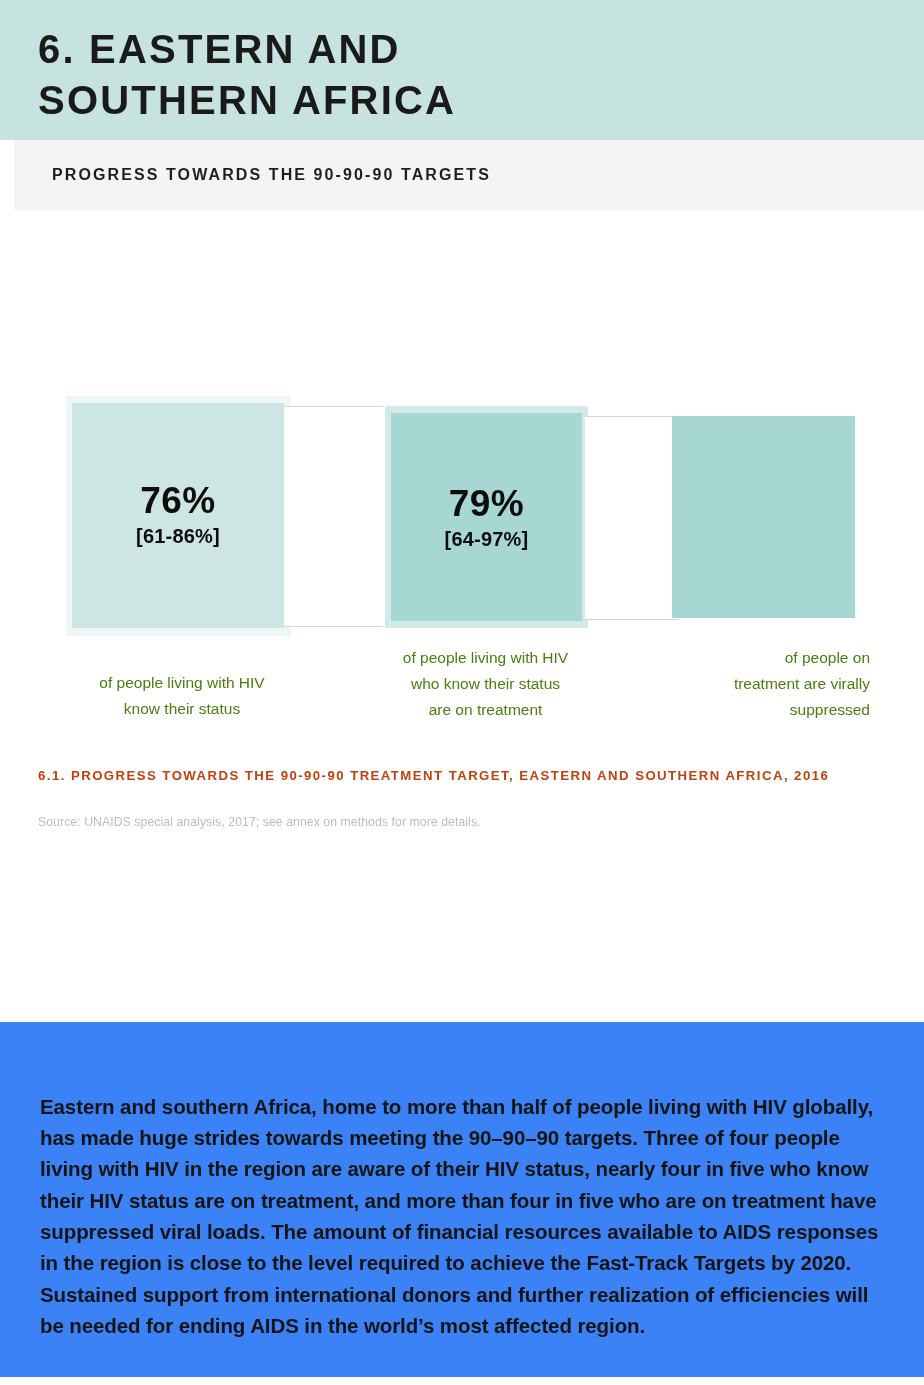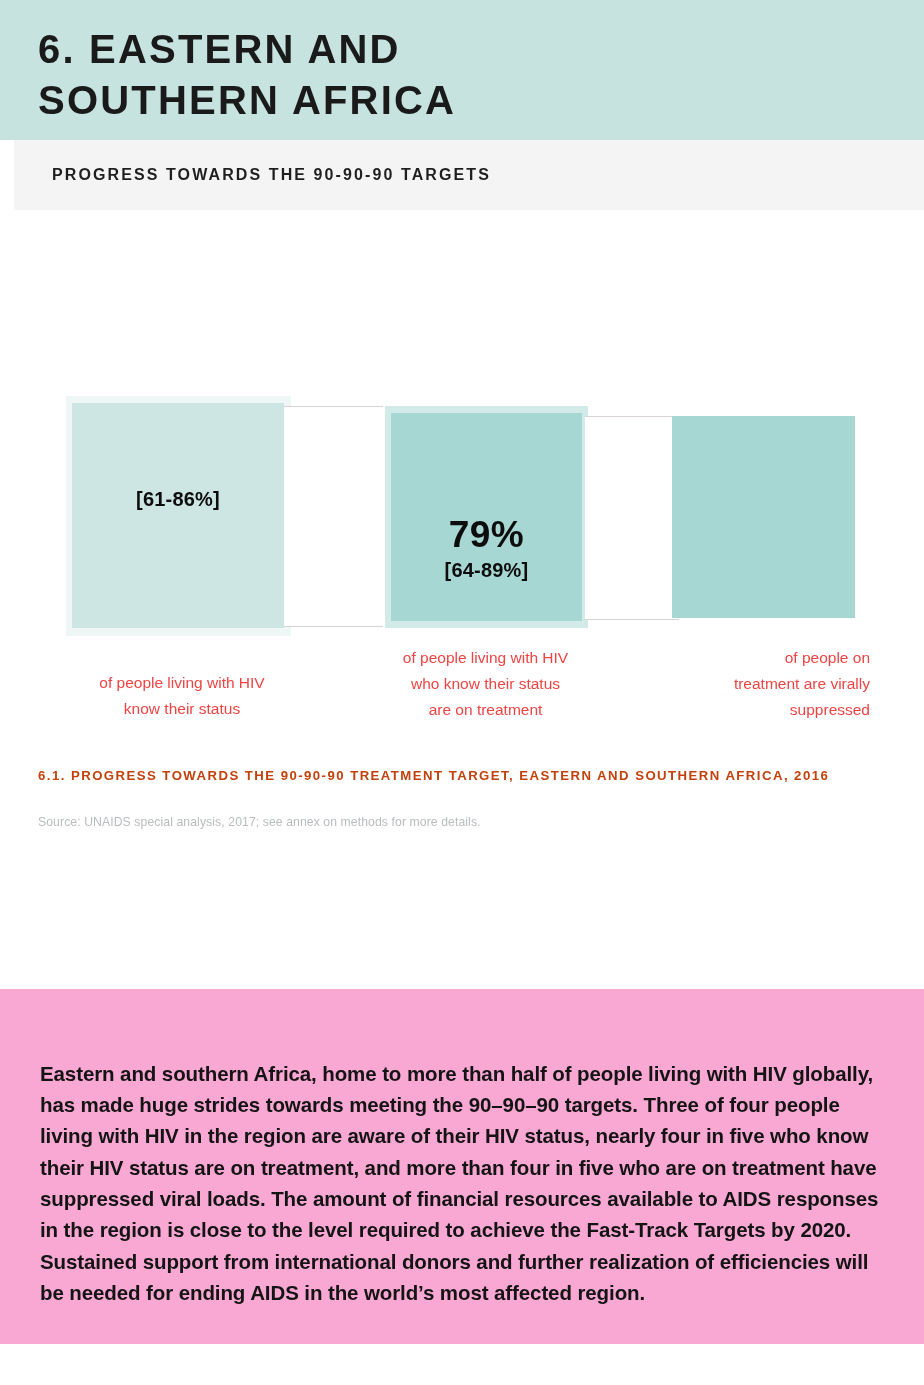--- a/index.html
+++ b/index.html
@@ -60,39 +60,39 @@
     font-size:37px;font-weight:700;letter-spacing:.5px;line-height:1;
     color:#0d0d0d;
   }
   .val-ci{
     font-size:20px;font-weight:700;letter-spacing:.2px;line-height:1;
     margin-top:7px;color:#0d0d0d;
   }
 
   .cap{
     position:absolute;text-align:center;
-    font-size:15.5px;line-height:1.68;color:#ef4444;
+    font-size:15.5px;line-height:1.68;color:#4d7c0f;
     font-family:"Liberation Sans", sans-serif;
   }
 
   
   .figcap{
     position:absolute;left:38px;top:555px;width:800px;
     font-size:13.2px;font-weight:700;letter-spacing:1.45px;
     line-height:1.72;color:#c2410c;text-transform:uppercase;
   }
   .figsrc{
     position:absolute;left:38px;top:603px;width:820px;
     font-size:12.2px;line-height:1.5;color:#b9bcbe;letter-spacing:.1px;
   }
 
   
   .bottom{
-    position:absolute;left:0;top:989px;width:924px;height:355px;
-    background:#f9a8d4;
+    position:absolute;left:0;top:1022px;width:924px;height:355px;
+    background:#3b82f6;
   }
   .bodytext{
     position:absolute;left:40px;top:48px;width:848px;
     font-size:20.5px;font-weight:700;line-height:1.53;
     color:#141414;letter-spacing:-.1px;
   }
 </style>
 </head>
 <body>
 
@@ -108,30 +108,31 @@
   </div>
 
   <div class="figure">
 
     <div class="chart">
 
       <div class="ghost" style="left:66px;top:186px;width:225px;height:240px;"></div>
       <div class="gap" style="left:278px;top:196px;width:105px;height:219px;"></div>
       <div class="fill" style="left:72px;top:193px;width:212px;height:225px;background:#cde6e3;">
         <div class="val-wrap" style="top:79px;">
+          <div class="val-big">76%</div>
           <div class="val-ci">[61-86%]</div>
         </div>
       </div>
 
       <div class="ghost" style="left:385px;top:196px;width:203px;height:222px;background:#d3ebe8;"></div>
       <div class="gap" style="left:585px;top:206px;width:94px;height:202px;"></div>
       <div class="fill" style="left:391px;top:203px;width:191px;height:208px;background:#a7d7d3;">
-        <div class="val-wrap" style="top:72px;margin-top:31px;">
+        <div class="val-wrap" style="top:72px;">
           <div class="val-big">79%</div>
-          <div class="val-ci">[64-89%]</div>
+          <div class="val-ci">[64-97%]</div>
         </div>
       </div>
 
       <div class="ghost" style="left:672px;top:206px;width:183px;height:202px;background:#a7d7d3;"></div>
 
       <div class="cap" style="left:52px;top:460px;width:260px;white-space:pre-line;">of people living with HIV
 know their status</div>
       <div class="cap" style="left:358px;top:435px;width:255px;white-space:pre-line;">of people living with HIV
 who know their status
 are on treatment</div>

